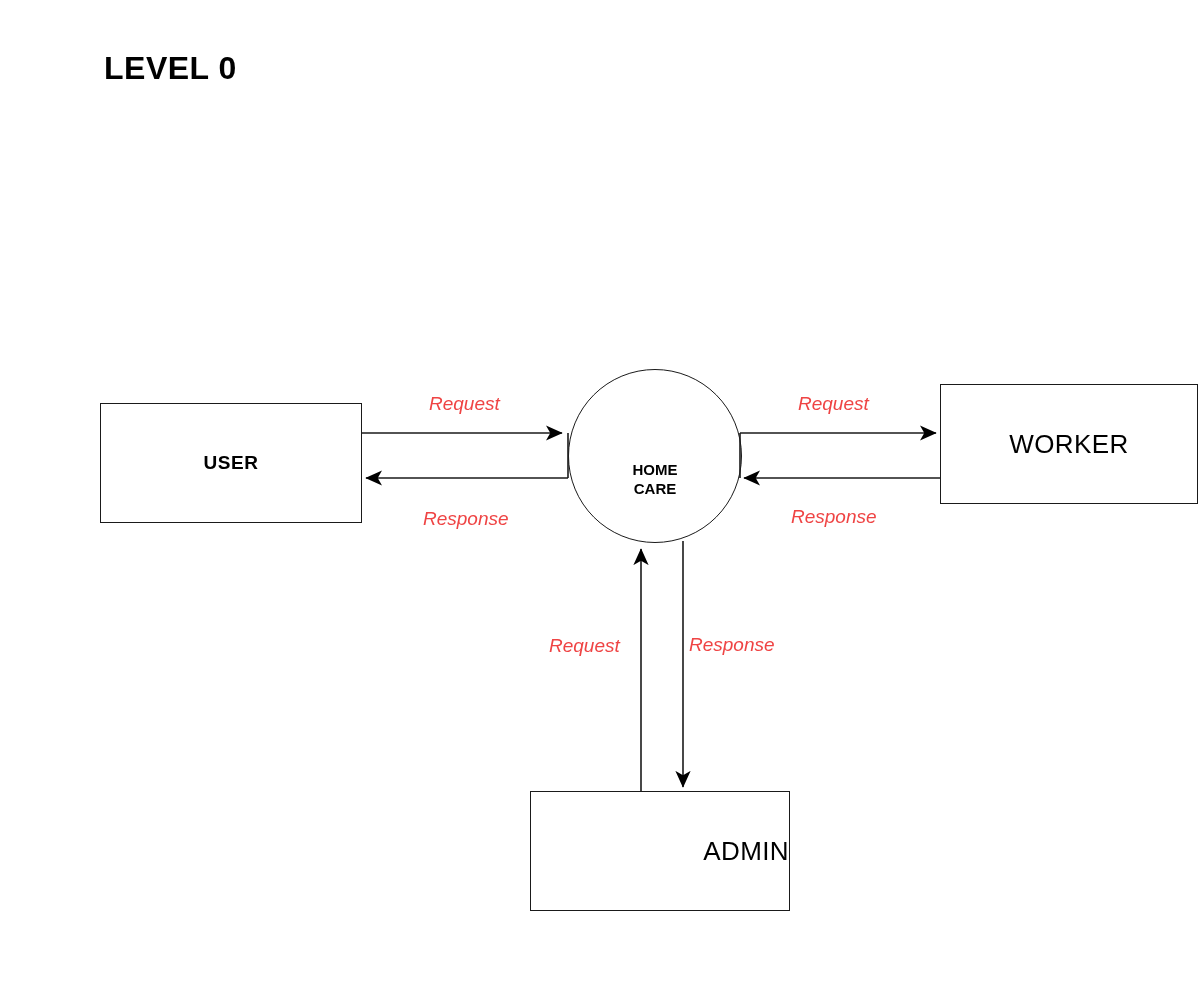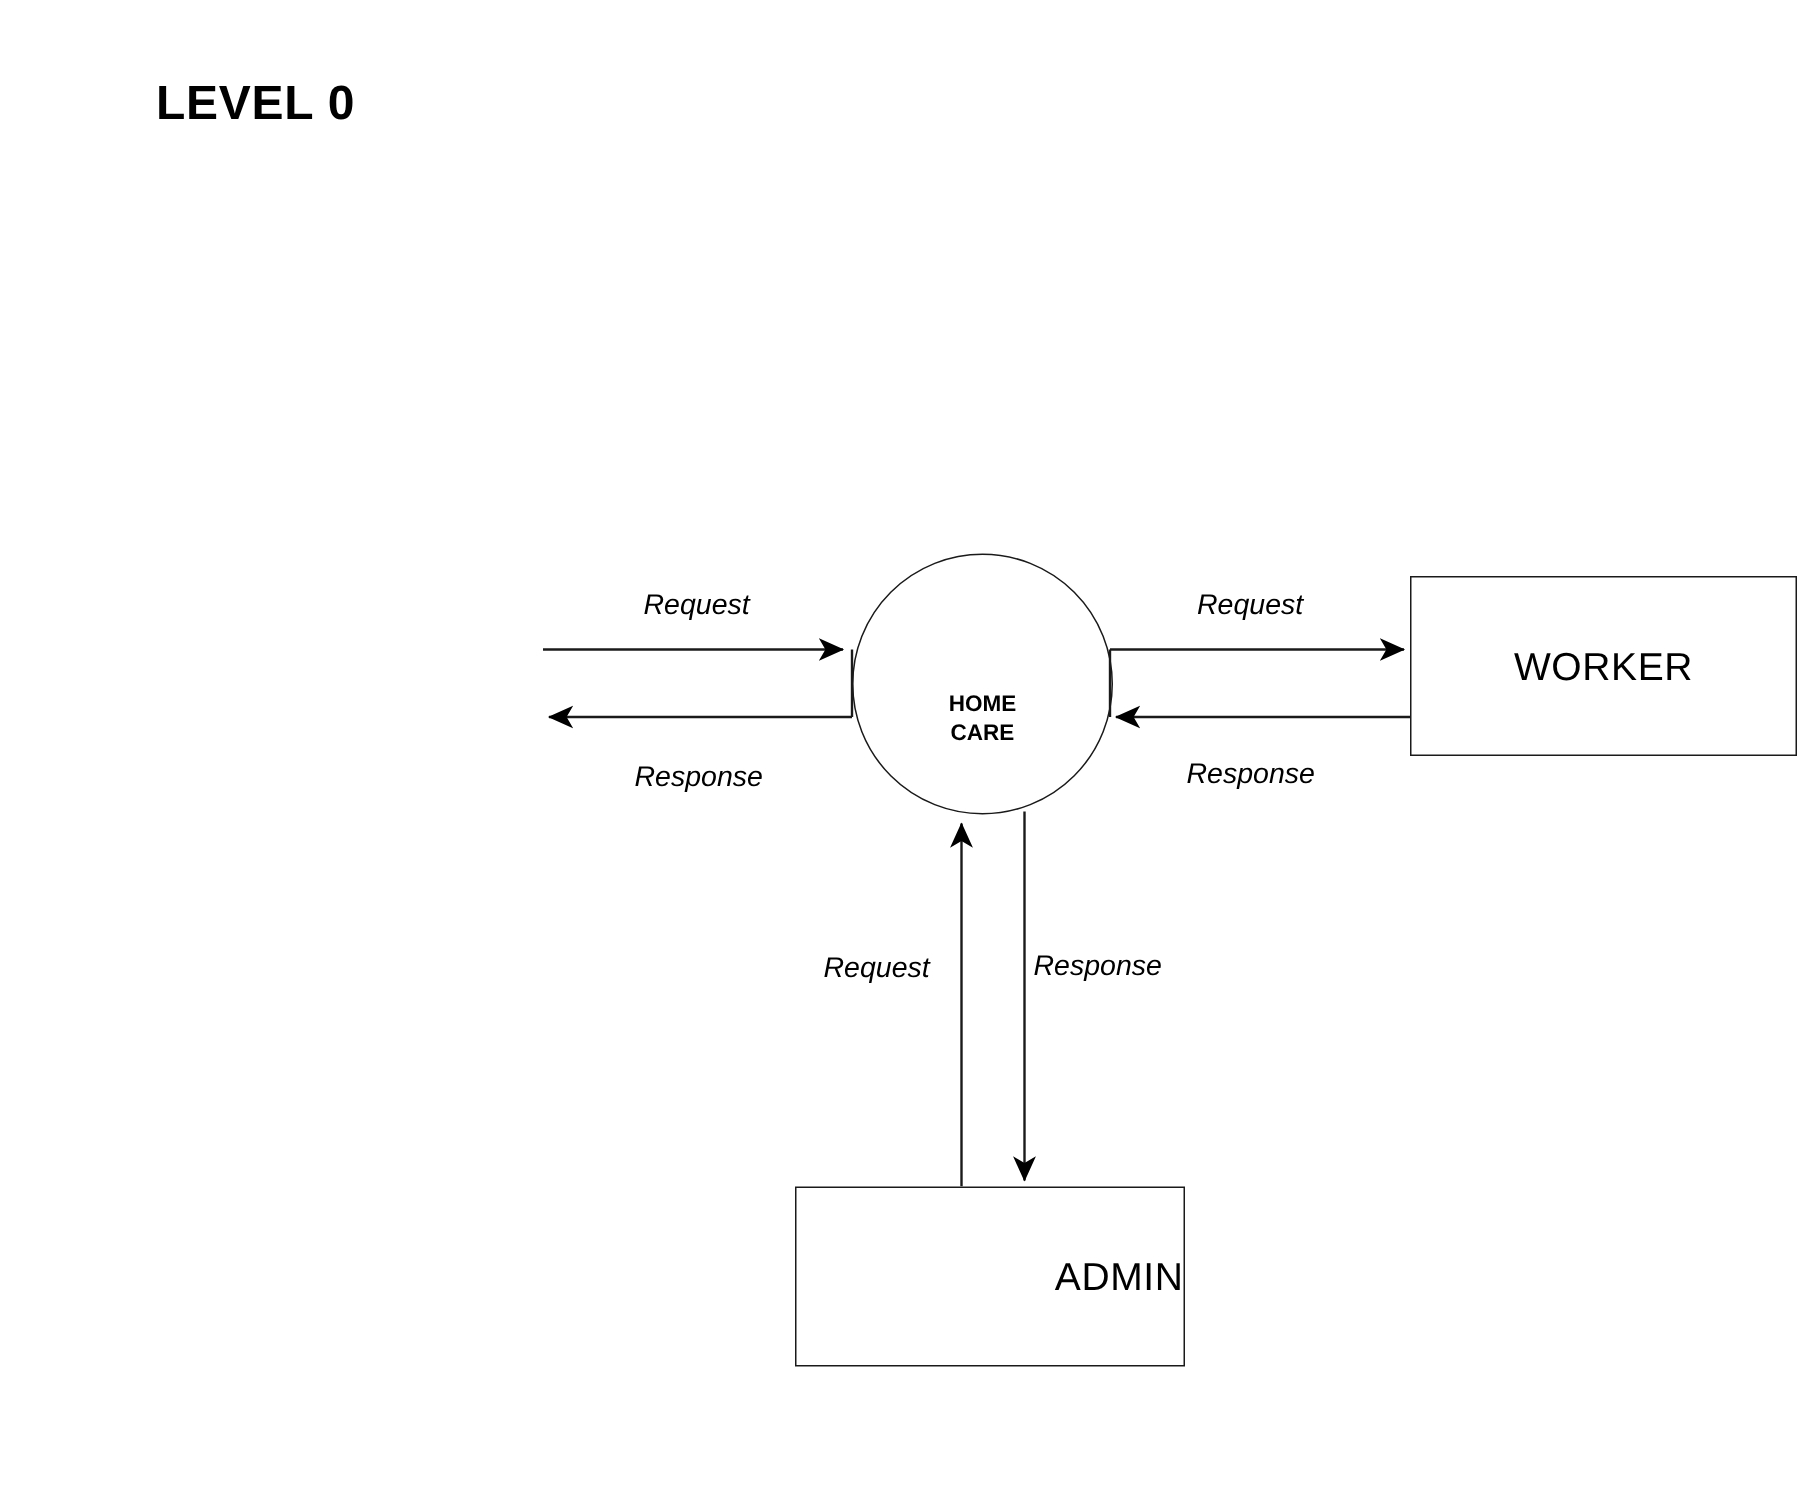--- a/index.html
+++ b/index.html
@@ -107,21 +107,21 @@
     text-align: center;
     white-space: pre-line;
     margin-top: 48px;
   }
   .flow-label {
     position: absolute;
     font-family: "Liberation Sans", sans-serif;
     font-size: 19px;
     font-style: italic;
     white-space: pre;
-    color: #000000;
+    color: #ef4444;
   }
   #label-user-request  { left: 429px; top: 393px; }
   #label-user-response { left: 423px; top: 508px; }
   #label-worker-request  { left: 798px; top: 393px; }
   #label-worker-response { left: 791px; top: 506px; }
   #label-admin-request   { left: 549px; top: 635px; }
   #label-admin-response  { left: 689px; top: 634px; }
 </style>
 </head>
 <body>
@@ -154,20 +154,23 @@
     <line x1="740" y1="433" x2="740" y2="478" stroke="#1a1a1a" stroke-width="1.6"></line>
 
     <g>
       <line x1="641" y1="791" x2="641" y2="549" stroke="#1a1a1a" stroke-width="1.6" marker-end="url(#arrow-r)"></line>
     </g>
     <g>
       <line x1="683" y1="541" x2="683" y2="787" stroke="#1a1a1a" stroke-width="1.6" marker-end="url(#arrow-r)"></line>
     </g>
   </svg>
 
+  <div class="entity-box" id="box-user">
+    <span class="entity-label">USER</span>
+  </div>
 
   <div class="entity-box" id="box-worker">
     <span class="entity-label">WORKER</span>
   </div>
 
   <div class="entity-box" id="box-admin">
     <span class="entity-label">ADMIN</span>
   </div>
 
   <div id="process-circle">

